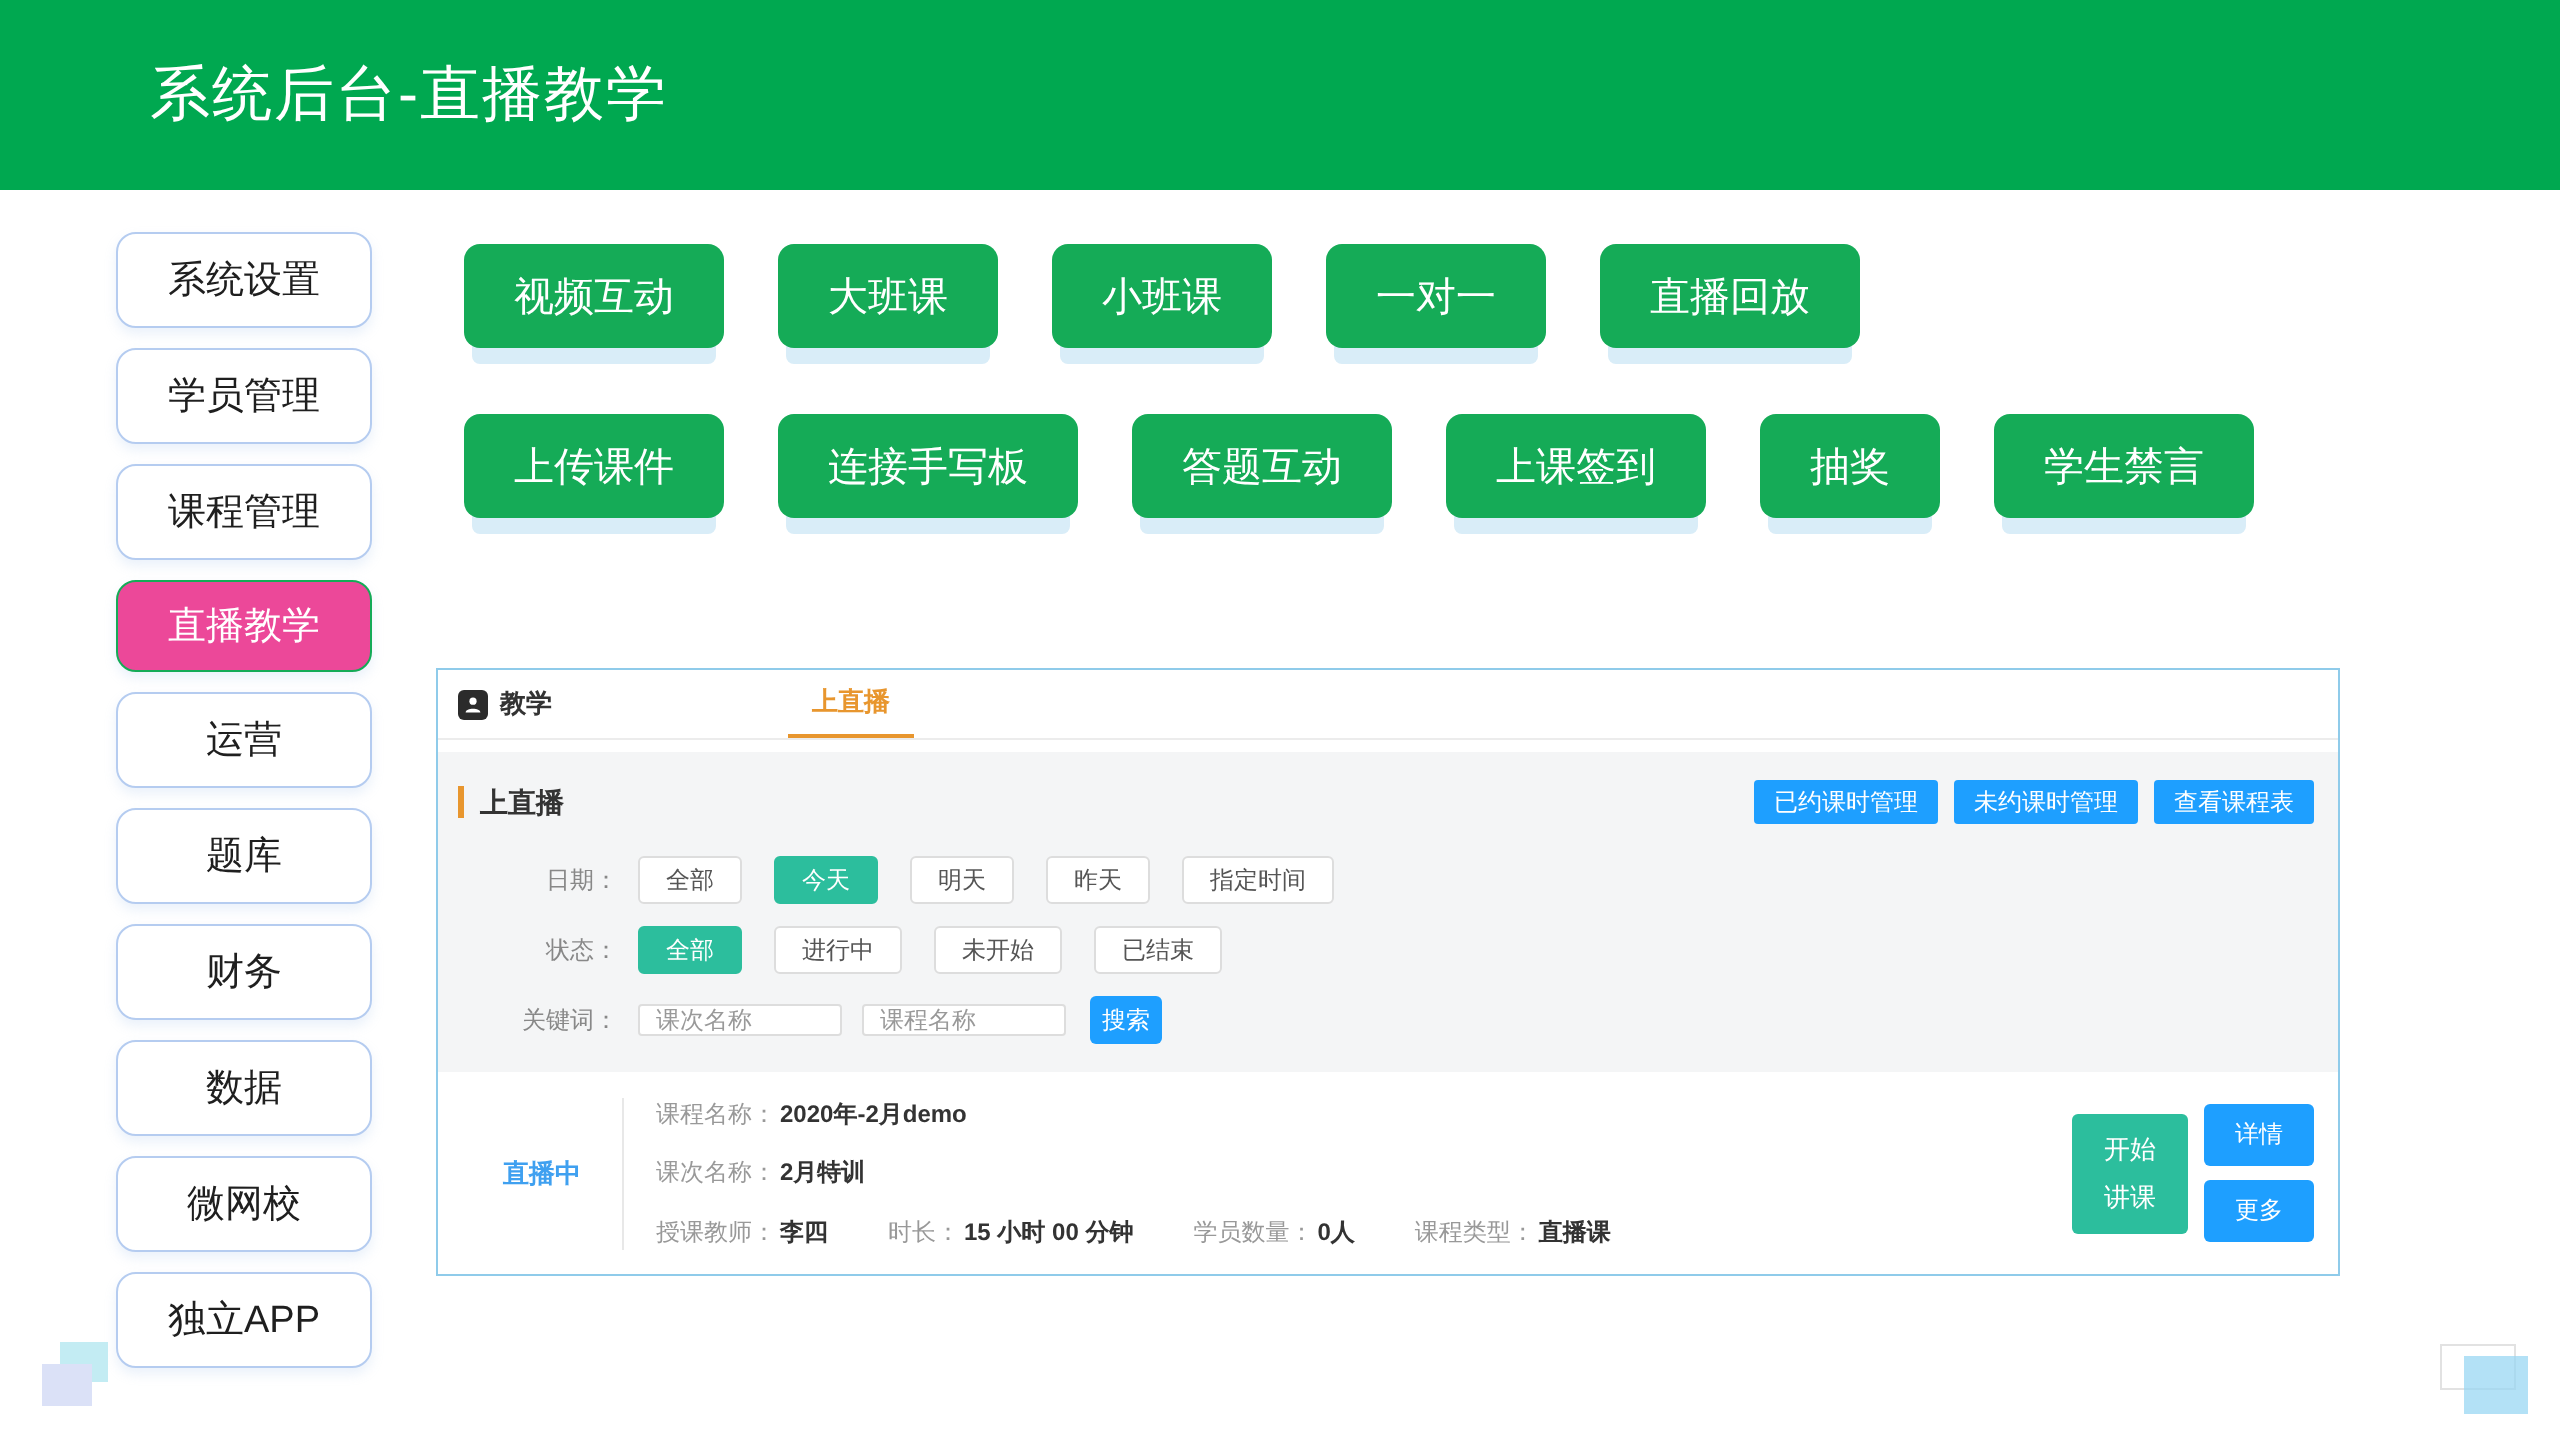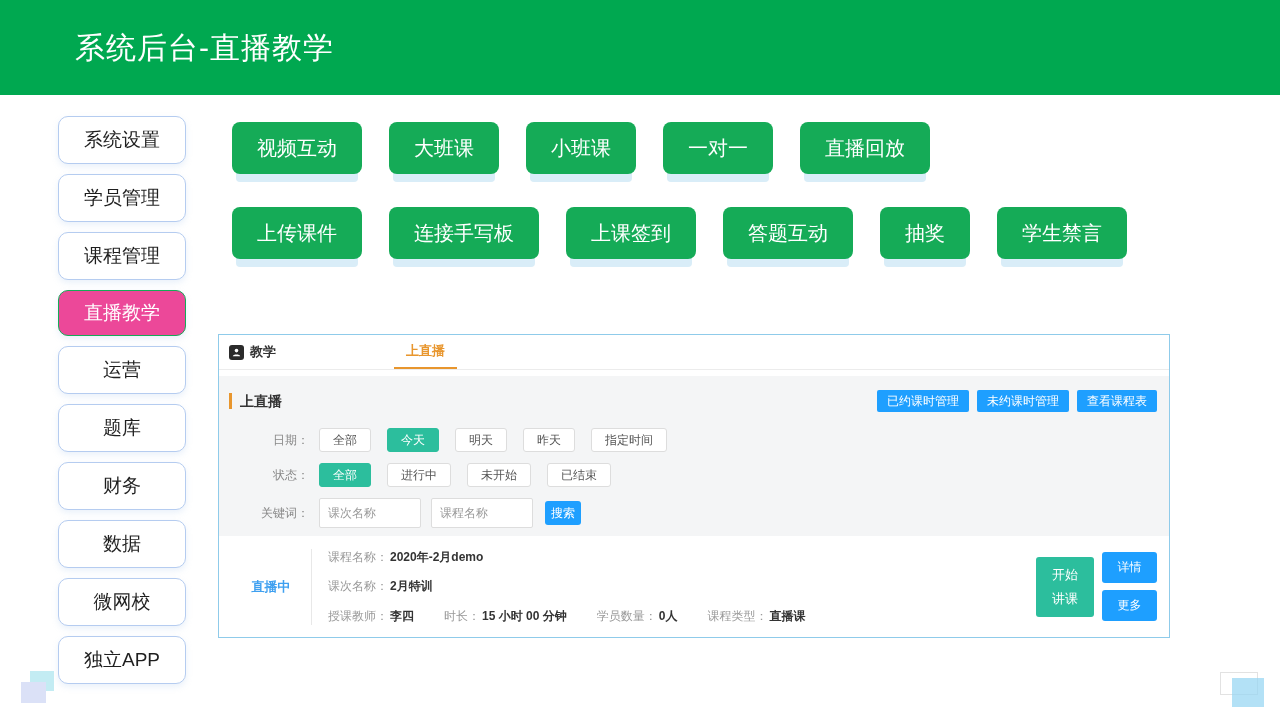--- a/index.html
+++ b/index.html
@@ -51,21 +51,21 @@
              border-radius:2px; font-size:12px; font-family:inherit; cursor:pointer; }
 
   .filters { margin:13px 0 0 28px; }
   .f-row { display:flex; align-items:center; margin-top:11px; }
   .f-row:first-child { margin-top:16px; }
   .f-label { width:62px; text-align:right; font-size:12px; color:#888; margin-right:10px; }
   .opts { display:flex; gap:16px; }
   .opt { height:24px; padding:0 13px; background:#fff; border:1px solid #ddd; border-radius:3px;
          font-size:12px; color:#555; font-family:inherit; cursor:pointer; }
   .opt.active { background:#2CBE9D; border-color:#2CBE9D; color:#fff; }
-  .kw-input { width:102px; height:30px; border:1px solid #ddd; border-radius:2px; padding:0 8px;
+  .kw-input { width:102px; height:16px; border:1px solid #ddd; border-radius:2px; padding:0 8px;
               font-size:12px; font-family:inherit; color:#333; background:#fff; }
   .kw-input + .kw-input { margin-left:10px; }
   .kw-input::placeholder { color:#999; }
   .search-btn { margin-left:12px; height:24px; width:36px; background:#1E9FFF; color:#fff;
                 border:none; border-radius:3px; font-size:12px; font-family:inherit; cursor:pointer; }
 
   .course-row { height:101px; background:#ffffff; display:flex; align-items:center; padding:0 12px; }
   .course-status { width:80px; text-align:center; font-size:13px; font-weight:bold; color:#3FA0F0; }
   .course-details { border-left:1px solid #e8e8e8; padding-left:16px; height:76px;
                     display:flex; flex-direction:column; justify-content:space-between; }
@@ -113,22 +113,22 @@
     <div class="feat-row">
       <button class="feat-btn">视频互动</button>
       <button class="feat-btn">大班课</button>
       <button class="feat-btn">小班课</button>
       <button class="feat-btn">一对一</button>
       <button class="feat-btn">直播回放</button>
     </div>
     <div class="feat-row">
       <button class="feat-btn">上传课件</button>
       <button class="feat-btn">连接手写板</button>
+      <button class="feat-btn">答题互动</button>
       <button class="feat-btn">上课签到</button>
-      <button class="feat-btn">答题互动</button>
       <button class="feat-btn">抽奖</button>
       <button class="feat-btn">学生禁言</button>
     </div>
   </div>
 
   <div class="panel">
 
     <div class="tabbar">
       <div class="app-id">
         <span class="app-icon">

